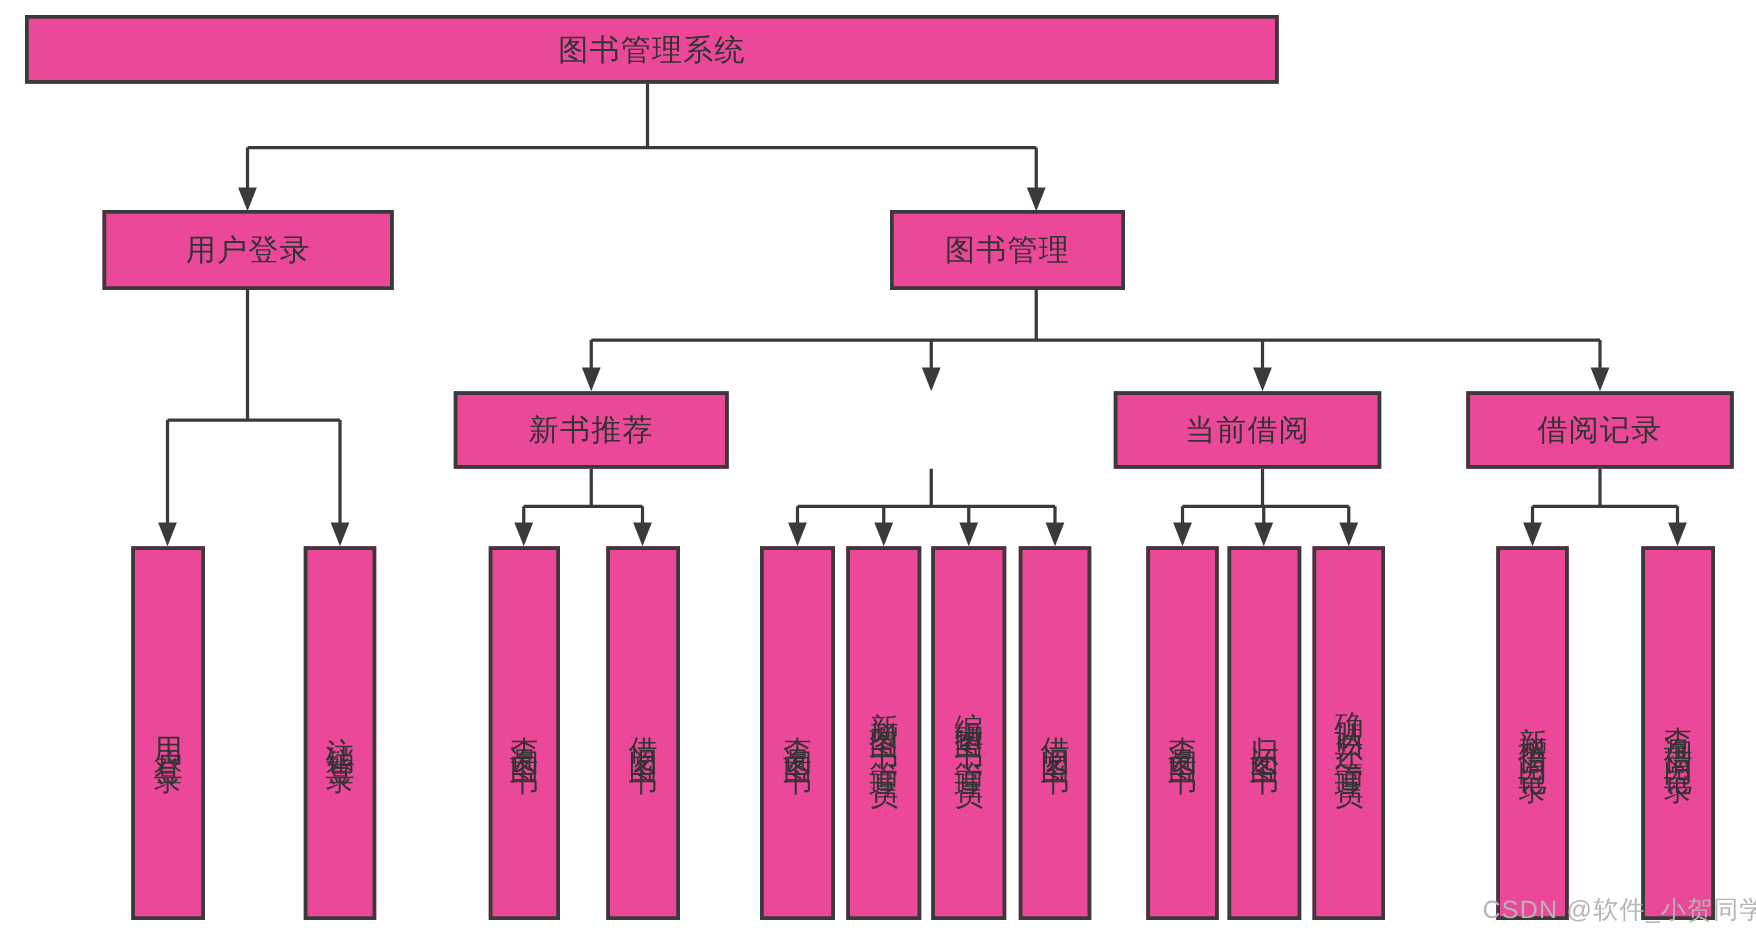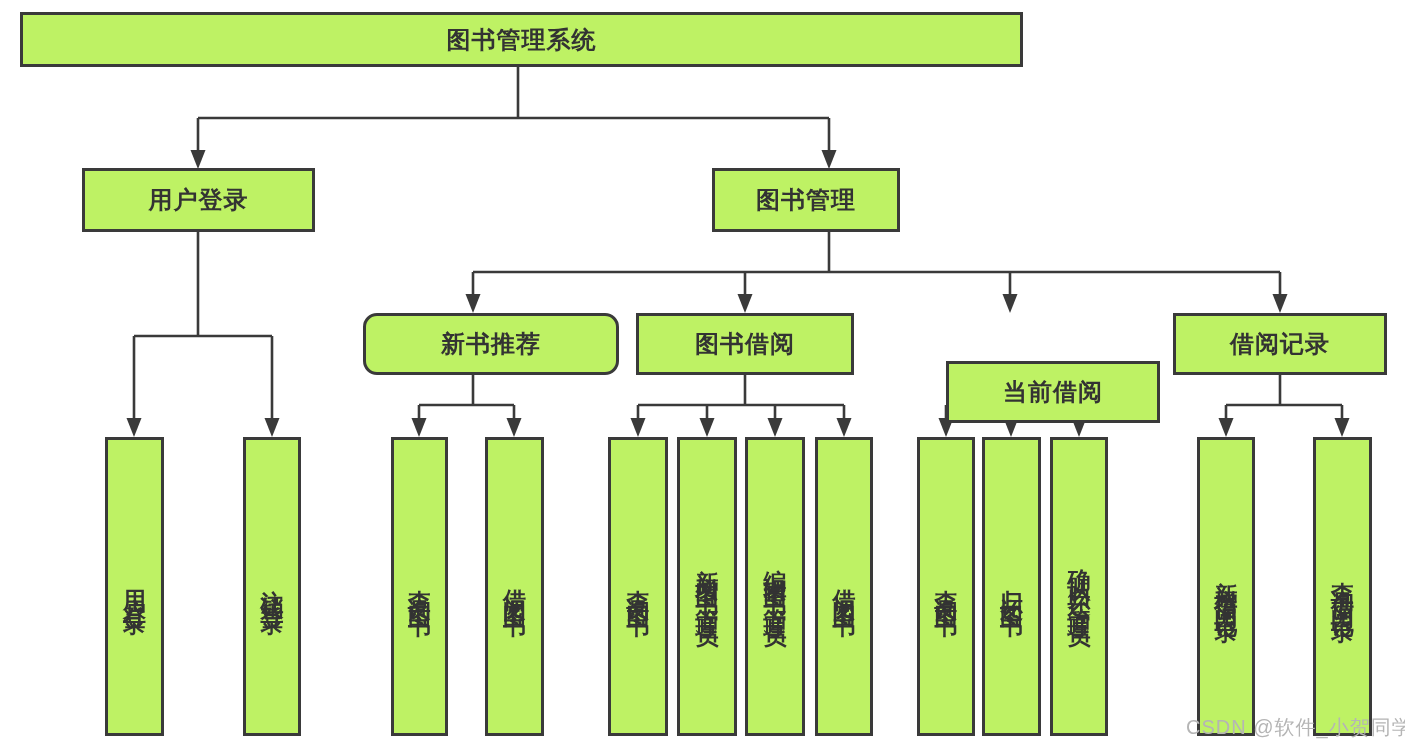--- a/index.html
+++ b/index.html
@@ -13,32 +13,31 @@
   }
   .connectors {
     position: absolute;
     left: 0; top: 0;
     width: 1405px; height: 747px;
     z-index: 0;
   }
   .node {
     position: absolute;
     box-sizing: border-box;
-    background: #bef264;
+    background: #ec4899;
     border: 3px solid #3a3a3a;
     display: flex;
     align-items: center;
     justify-content: center;
     color: #333333;
     z-index: 1;
     font-size: 24px;
     letter-spacing: 1px;
     text-align: center;
     white-space: nowrap;
-    font-weight: bold;
   }
   .node.vertical {
     writing-mode: vertical-rl;
     font-size: 23px;
     letter-spacing: 8px;
     line-height: 1;
     white-space: normal;
   }
   .watermark {
     position: absolute;
@@ -120,23 +119,22 @@
       <polygon points="1218.5,418 1233.5,418 1226,437"></polygon>
       <polygon points="1334.5,418 1349.5,418 1342,437"></polygon>
     </g>
   </svg>
 
   <div class="node" style="left:20px; top:12px; width:1003px; height:55px;">图书管理系统</div>
 
   <div class="node" style="left:82px; top:168px; width:233px; height:64px;">用户登录</div>
   <div class="node" style="left:712px; top:168px; width:188px; height:64px;">图书管理</div>
 
-  <div class="node" style="left:363px; top:313px; width:256px; height:62px;border-radius:14px;">新书推荐</div>
-  <div class="node" style="left:636px; top:313px; width:218px; height:62px;">图书借阅</div>
-  <div class="node" style="left:946px; top:313px; width:214px; height:62px;margin-top:48px;">当前借阅</div>
+  <div class="node" style="left:363px; top:313px; width:220px; height:62px;">新书推荐</div>
+  <div class="node" style="left:891px; top:313px; width:214px; height:62px;">当前借阅</div>
   <div class="node" style="left:1173px; top:313px; width:214px; height:62px;">借阅记录</div>
 
   <div class="node vertical" style="left:105px; top:437px; width:59px; height:299px;">用户登录</div>
   <div class="node vertical" style="left:243px; top:437px; width:58px; height:299px;">注销登录</div>
 
   <div class="node vertical" style="left:391px; top:437px; width:57px; height:299px;">查询图书</div>
   <div class="node vertical" style="left:485px; top:437px; width:59px; height:299px;">借阅图书</div>
 
   <div class="node vertical" style="left:608px; top:437px; width:60px; height:299px;">查询图书</div>
   <div class="node vertical" style="left:677px; top:437px; width:60px; height:299px;">新增图书（管理员）</div>

